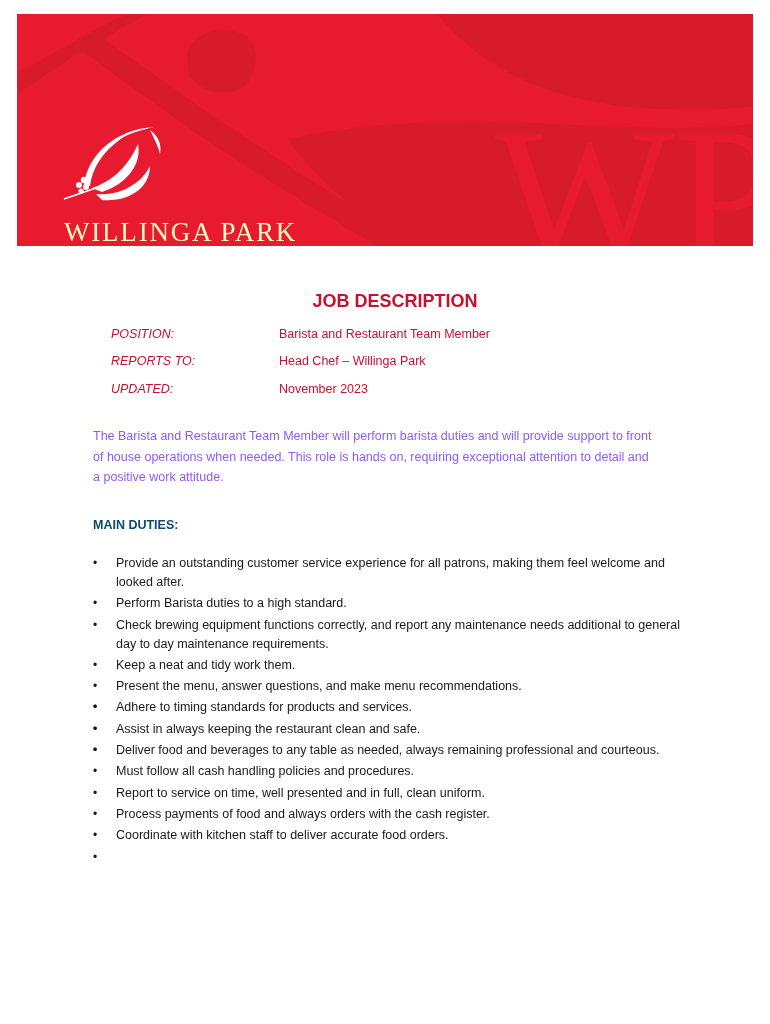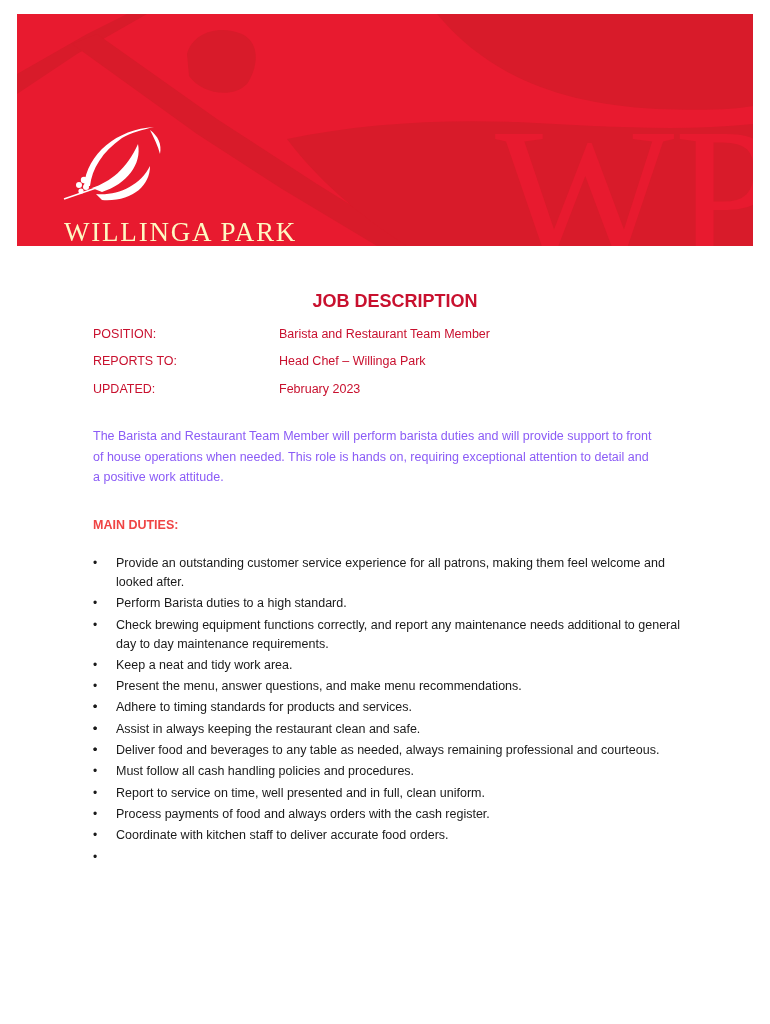--- a/index.html
+++ b/index.html
@@ -9,25 +9,25 @@
             background: #e81a2f; overflow: hidden; }
   .banner svg.bg { position: absolute; left: 0; top: 0; }
   .wordmark { position: absolute; left: 47px; top: 203px; color: #fef9c3;
               font-family: "Liberation Serif", "DejaVu Serif", serif;
               font-size: 27px; letter-spacing: 1.8px; white-space: nowrap; }
   .leaf-logo { position: absolute; left: 45px; top: 110px; }
   .title { position: absolute; left: 0; width: 770px; top: 291px; text-align: center;
            color: #c8102e; font-weight: bold; font-size: 18px; padding-left: 0; }
   .title span { display: inline-block; margin-left: 20px; }
   .meta-row { position: absolute; left: 93px; font-size: 12.5px; color: #c8102e; }
-  .meta-row .lbl { position: absolute; left: 0; white-space: nowrap; }
+  .meta-row .lbl { position: absolute; left: 18px; white-space: nowrap; font-style: italic; }
   .meta-row .val { position: absolute; left: 186px; white-space: nowrap; }
   .intro { position: absolute; left: 93px; top: 426px; width: 560px; color: #8b5cf6;
            font-size: 12.5px; line-height: 20.5px; }
-  .section-head { position: absolute; left: 93px; top: 518px; color: #ef4444;
+  .section-head { position: absolute; left: 93px; top: 518px; color: #0c4a6e;
                   font-weight: bold; font-size: 12.5px; }
   .duties { position: absolute; left: 93px; top: 554px; width: 600px; margin: 0; padding: 0;
             list-style: none; color: #1a1a1a; font-size: 12.5px; }
   .duties li { position: relative; padding-left: 23px; line-height: 19px; margin-bottom: 2.3px; }
   .duties li .bullet { position: absolute; left: 0; top: 0; font-size: 12px; }
 </style>
 </head>
 <body>
 
 <div class="banner">
@@ -62,32 +62,32 @@
 <div class="meta-row" style="top:327px;">
   <span class="lbl">POSITION:</span>
   <span class="val">Barista and Restaurant Team Member</span>
 </div>
 <div class="meta-row" style="top:354px;">
   <span class="lbl">REPORTS TO:</span>
   <span class="val">Head Chef – Willinga Park</span>
 </div>
 <div class="meta-row" style="top:382px;">
   <span class="lbl">UPDATED:</span>
-  <span class="val">February 2023</span>
+  <span class="val">November 2023</span>
 </div>
 
 <p class="intro" style="margin:0;">The Barista and Restaurant Team Member will perform barista duties and will provide support to front of house operations when needed.  This role is hands on, requiring exceptional attention to detail and a positive work attitude.</p>
 
 <div class="section-head">MAIN DUTIES:</div>
 
 <ul class="duties">
   <li><span class="bullet">•</span><span>Provide an outstanding customer service experience for all patrons, making them feel welcome and looked after.</span></li>
   <li><span class="bullet">•</span><span>Perform Barista duties to a high standard.</span></li>
   <li><span class="bullet">•</span><span>Check brewing equipment functions correctly, and report any maintenance needs additional to general day to day maintenance requirements.</span></li>
-  <li><span class="bullet">•</span><span>Keep a neat and tidy work area.</span></li>
+  <li><span class="bullet">•</span><span>Keep a neat and tidy work them.</span></li>
   <li><span class="bullet">•</span><span>Present the menu, answer questions, and make menu recommendations.</span></li>
   <li><span class="bullet">•</span></li>
   <li><span class="bullet">•</span><span>Adhere to timing standards for products and services.</span></li>
   <li><span class="bullet">•</span></li>
   <li><span class="bullet">•</span><span>Assist in always keeping the restaurant clean and safe.</span></li>
   <li><span class="bullet">•</span></li>
   <li><span class="bullet">•</span><span>Deliver food and beverages to any table as needed, always remaining professional and courteous.</span></li>
   <li><span class="bullet">•</span><span>Must follow all cash handling policies and procedures.</span></li>
   <li><span class="bullet">•</span><span>Report to service on time, well presented and in full, clean uniform.</span></li>
   <li><span class="bullet">•</span><span>Process payments of food and always orders with the cash register.</span></li>

